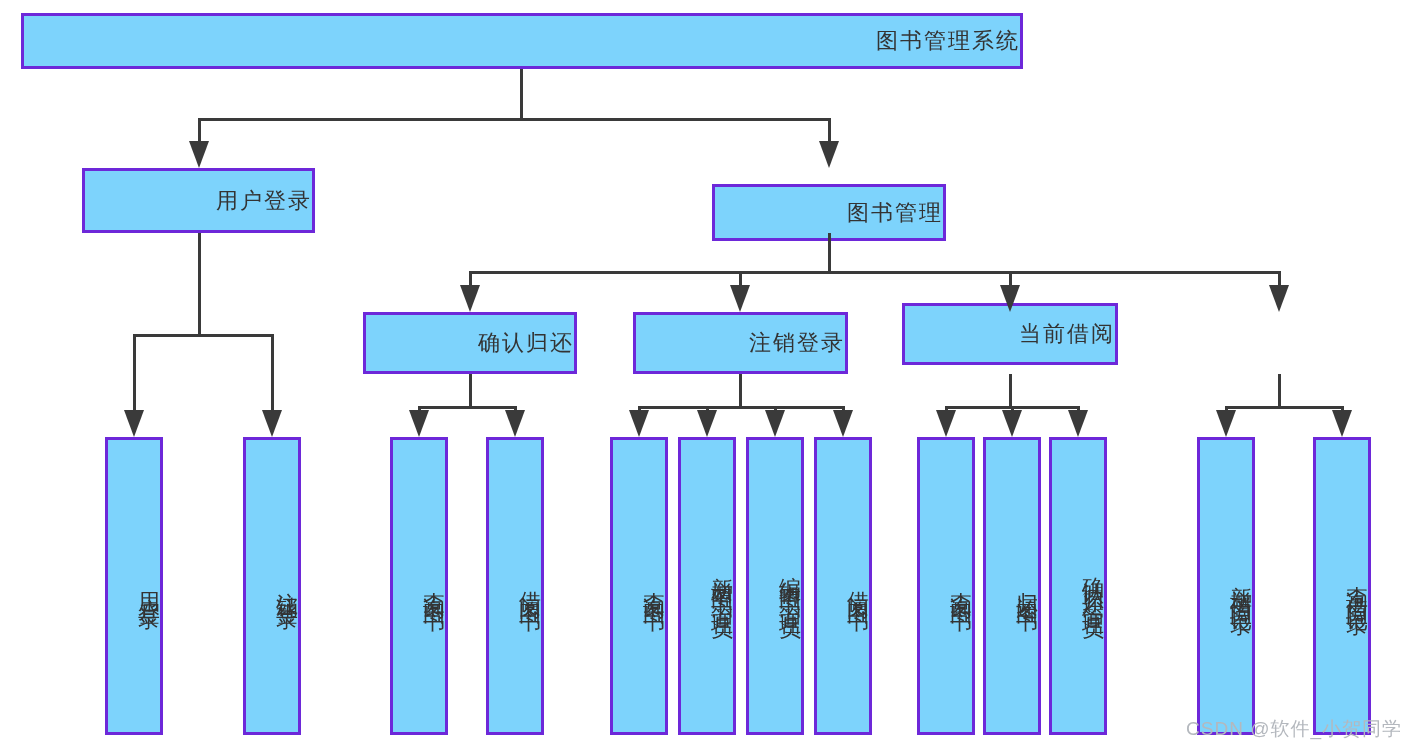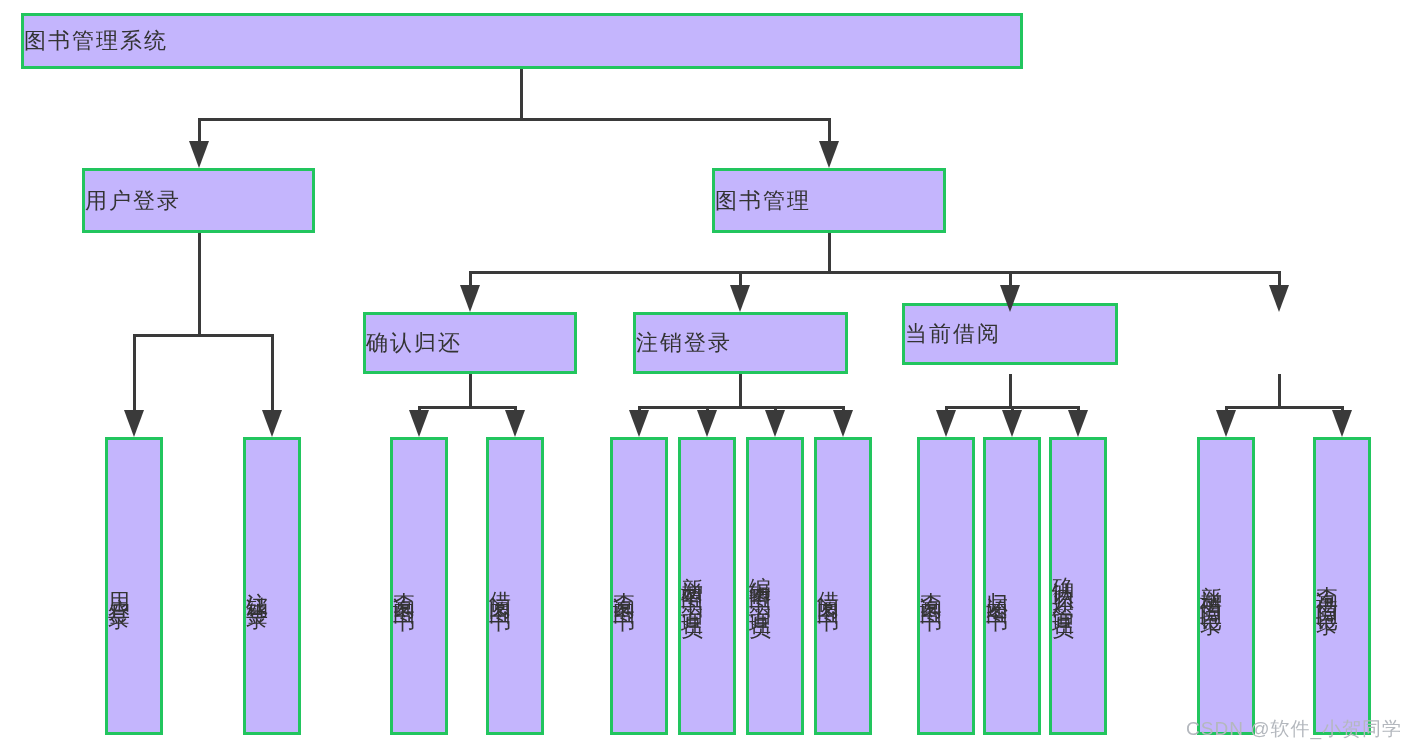--- a/index.html
+++ b/index.html
@@ -7,25 +7,25 @@
     position: relative;
     width: 1405px;
     height: 747px;
     background: #ffffff;
     overflow: hidden;
     font-family: "Liberation Sans", "DejaVu Sans", sans-serif;
   }
   .box {
     position: absolute;
     box-sizing: border-box;
-    border: 3px solid #22c55e;
-    background: #c4b5fd;
+    border: 3px solid #6d28d9;
+    background: #7dd3fc;
     display: flex;
     align-items: center;
-    justify-content: flex-start;
+    justify-content: flex-end;
   }
   .lbl {
     color: #333333;
     font-size: 22px;
     letter-spacing: 2px;
     white-space: nowrap;
   }
   .vlbl {
     color: #333333;
     font-size: 22px;
@@ -64,21 +64,21 @@
 <div id="stage">
 
   <div class="box" style="left:21px;top:13px;width:1002px;height:56px">
     <span class="lbl">图书管理系统</span>
   </div>
 
   <div class="box" style="left:82px;top:168px;width:233px;height:65px">
     <span class="lbl">用户登录</span>
   </div>
 
-  <div class="box" style="left:712px;top:168px;width:234px;height:65px">
+  <div class="box" style="left:712px;top:184px;width:234px;height:57px">
     <span class="lbl">图书管理</span>
   </div>
 
   <div class="box" style="left:363px;top:312px;width:214px;height:62px">
     <span class="lbl">确认归还</span>
   </div>
 
   <div class="box" style="left:633px;top:312px;width:215px;height:62px">
     <span class="lbl">注销登录</span>
   </div>

